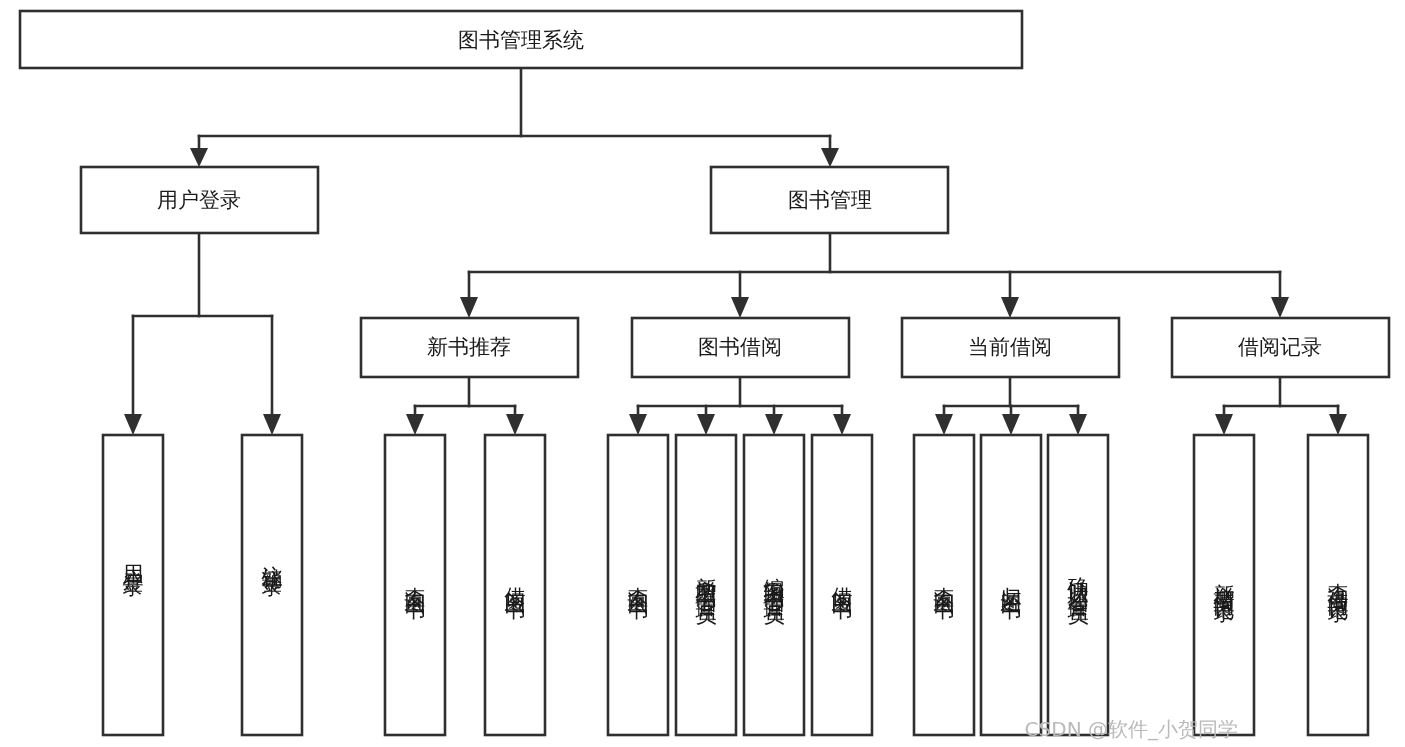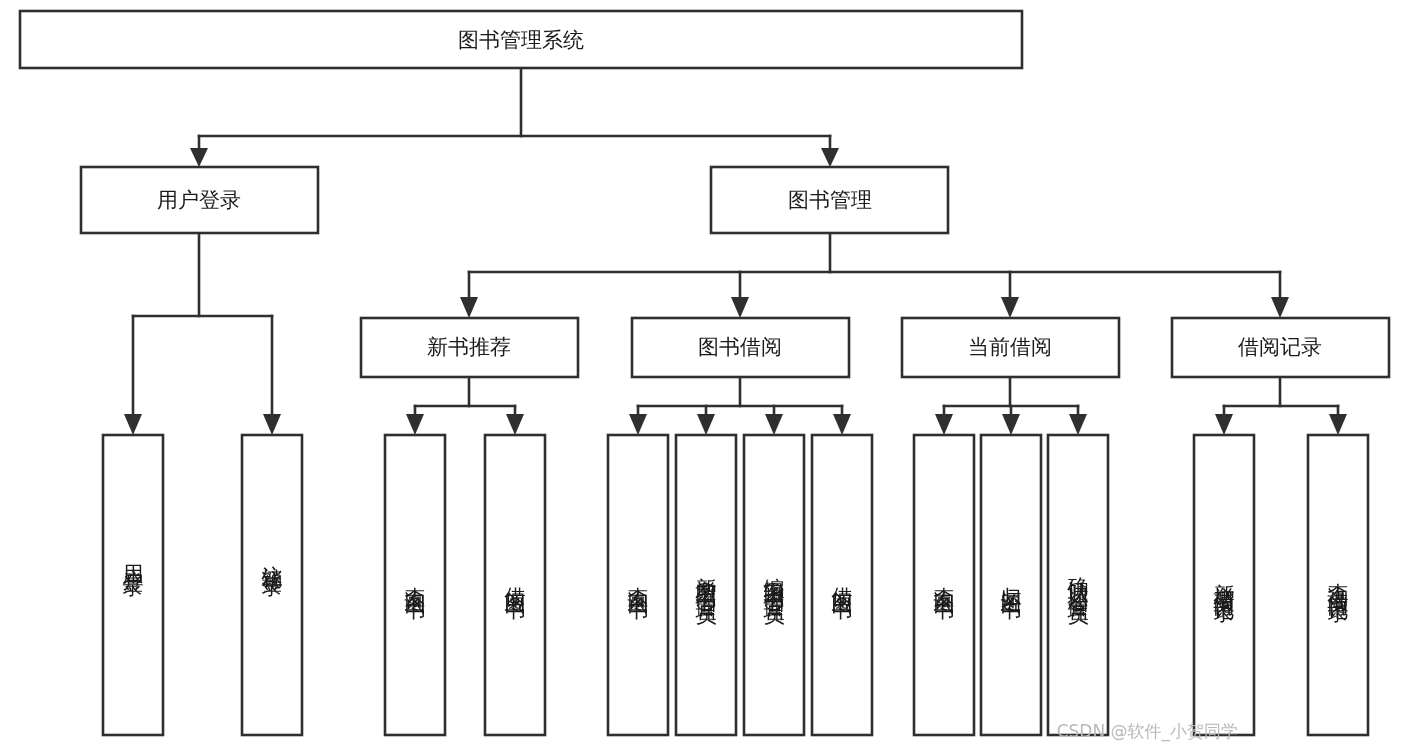--- a/index.html
+++ b/index.html
@@ -55,21 +55,21 @@
     text-orientation: upright;
     glyph-orientation-vertical: 0;
     letter-spacing: 4px;
     dominant-baseline: central;
   }
   .watermark-text {
     position: absolute;
     right: 12px;
     bottom: 4px;
     font-family: "DejaVu Sans", "Liberation Sans", sans-serif;
-    font-size: 17px;
+    font-size: 20px;
     color: #b9b9b9;
     white-space: nowrap;
     pointer-events: none;
   }
 </style>
 </head>
 <body>
 
 <div id="diagram-root">
   <svg class="diagram-canvas" viewBox="0 0 1405 747" xmlns="http://www.w3.org/2000/svg">

